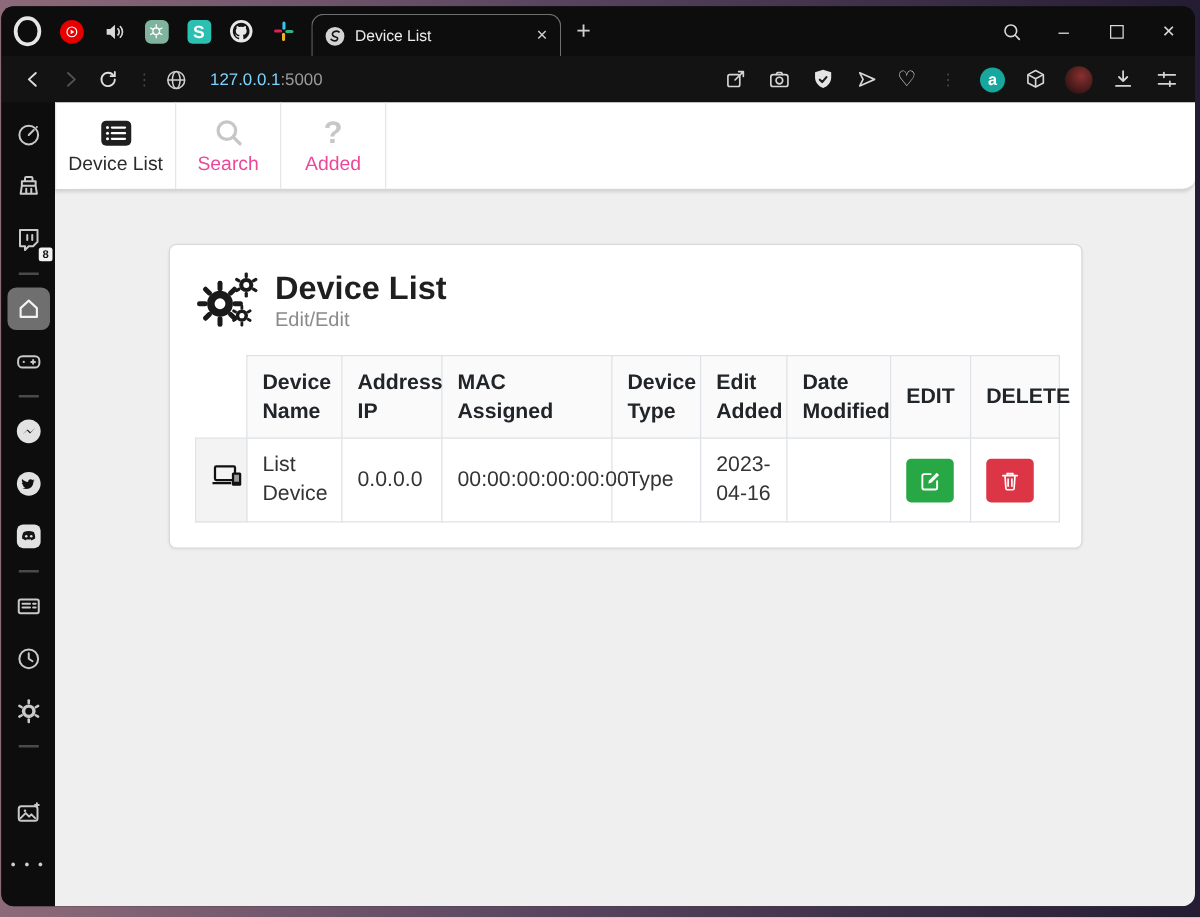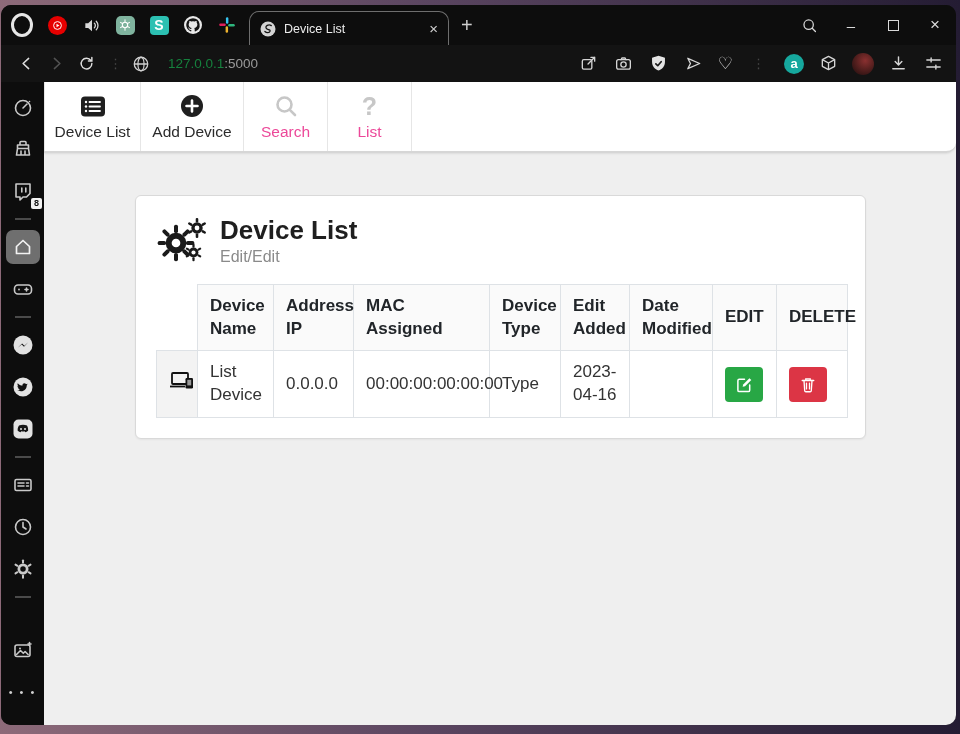--- a/index.html
+++ b/index.html
@@ -41,21 +41,21 @@
   .win-controls { margin-left:auto; display:flex; align-items:center; gap:0; }
   .win-btn { width:42px; height:40px; display:flex; align-items:center; justify-content:center; color:#d9d9d9; cursor:pointer; }
   .win-btn.min { font-size:15px; }
   .max-box { width:11px; height:11px; border:1.4px solid #d9d9d9; }
   .win-btn.close { font-size:17px; }
 
   
   .urlbar { height:37px; background:#131313; display:flex; align-items:center; padding:0 12px; flex:0 0 auto; }
   .nav-ico { width:26px; height:26px; display:flex; align-items:center; justify-content:center; cursor:pointer; margin-right:4px; }
   .vsep { color:#474747; font-size:13px; margin:0 6px; }
-  .url-host { color:#15803d; font-size:13.5px; margin-left:10px; }
+  .url-host { color:#7dd3fc; font-size:13.5px; margin-left:10px; }
   .url-port { color:#9a9a9a; font-size:13.5px; }
   .url-right { margin-left:auto; display:flex; align-items:center; gap:13px; }
   .rico { width:22px; height:22px; display:flex; align-items:center; justify-content:center; cursor:pointer; }
   .amazon { width:20px; height:20px; border-radius:50%; background:#16a89e; color:#fff; font-size:13px; font-weight:bold; display:flex; align-items:center; justify-content:center; }
   .avatar { width:22px; height:22px; border-radius:50%;
     background:radial-gradient(circle at 60% 35%, #8a3030 0%, #57201f 45%, #1b0d0d 100%); }
   .heart-glyph { color:#d5d5d5; font-size:17px; }
 
   
   .main { flex:1; display:flex; min-height:0; }
@@ -363,37 +363,30 @@
                   <path d="M9.5 6.5 H20 M9.5 11 H20 M9.5 15.5 H20"></path>
                 </g>
                 <g fill="#fff">
                   <circle cx="6" cy="6.5" r="1.2"></circle>
                   <circle cx="6" cy="11" r="1.2"></circle>
                   <circle cx="6" cy="15.5" r="1.2"></circle>
                 </g>
               </svg>
           <span class="pn-label">Device List</span>
         </div>
-        <div class="pn-item" style="width:103px">
-          <svg width="24" height="24" viewBox="0 0 24 24">
-                <circle cx="12" cy="12" r="11" fill="#1f1f1f"></circle>
-                <path d="M12 6.5 v11 M6.5 12 h11" stroke="#fff" stroke-width="2.6" stroke-linecap="round"></path>
-              </svg>
-          <span class="pn-label">Add Device</span>
-        </div>
         <div class="pn-item disabled" style="width:84px">
           <svg width="24" height="24" viewBox="0 0 24 24" stroke="#c7c7c7" stroke-width="2.6" fill="none" stroke-linecap="round">
                 <circle cx="10.5" cy="10.5" r="7"></circle>
                 <path d="M15.8 15.8 L21 21"></path>
               </svg>
           <span class="pn-label">Search</span>
         </div>
         <div class="pn-item disabled" style="width:84px">
           <span class="q-glyph">?</span>
-          <span class="pn-label">List</span>
+          <span class="pn-label">Added</span>
         </div>
       </div>
 
       <div class="page-body">
         <div class="card">
           <div class="card-head">
             <div class="gears">
               <svg class="g-big" width="40" height="40" viewBox="0 0 24 24">
                     <g fill="#1a1a1a">
                       <circle cx="12" cy="12" r="6.2"></circle>

